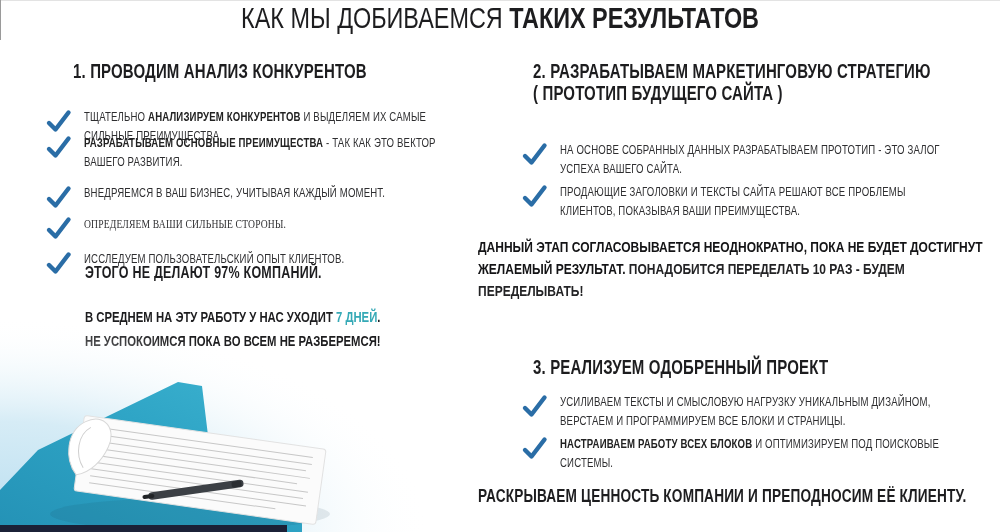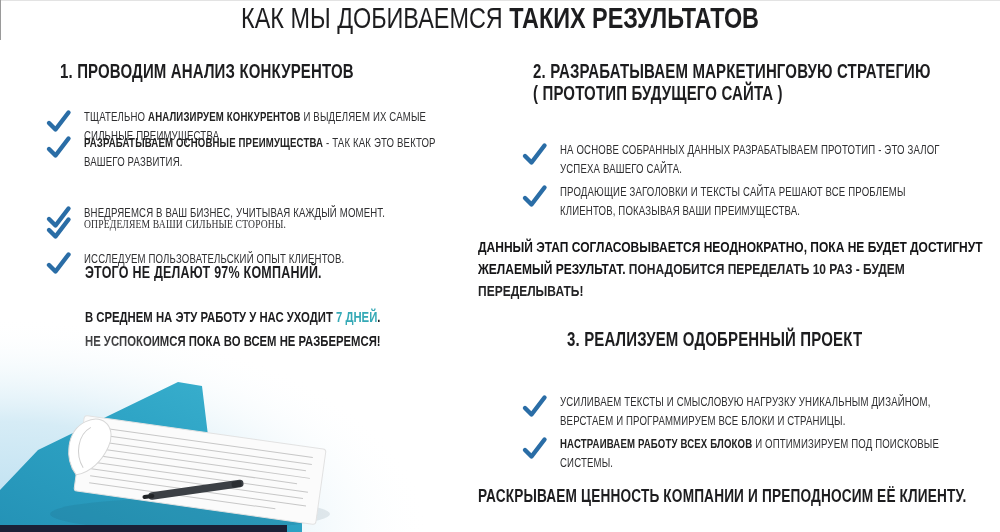--- a/index.html
+++ b/index.html
@@ -55,39 +55,39 @@
 
 <div class="hairline-top"></div>
 <div class="edge-left"></div>
 
 <div class="title">
   <span class="inner">
     <span class="t-light">КАК МЫ ДОБИВАЕМСЯ </span><span class="t-bold">ТАКИХ РЕЗУЛЬТАТОВ</span>
   </span>
 </div>
 
-<div class="h-sec" style="left:60px;top:60px;">
+<div class="h-sec" style="left:73px;top:60px;">
   <span class="sx75">1. ПРОВОДИМ АНАЛИЗ КОНКУРЕНТОВ</span>
 </div>
 
 <div class="itemrow" style="left:45px;top:108px;">
   <svg class="check" viewBox="0 0 27 24">
       <path d="M4 14 L10.5 20.5 L23.5 3.5" fill="none" stroke="#2a6da6" stroke-width="4.4" stroke-linecap="round" stroke-linejoin="round"></path>
     </svg>
   <span class="itext sx80b"><span>ТЩАТЕЛЬНО </span><b>АНАЛИЗИРУЕМ КОНКУРЕНТОВ</b><span> И ВЫДЕЛЯЕМ ИХ САМЫЕ СИЛЬНЫЕ ПРЕИМУЩЕСТВА.</span></span>
 </div>
 
 <div class="itemrow" style="left:45px;top:134px;">
   <svg class="check" viewBox="0 0 27 24">
       <path d="M4 14 L10.5 20.5 L23.5 3.5" fill="none" stroke="#2a6da6" stroke-width="4.4" stroke-linecap="round" stroke-linejoin="round"></path>
     </svg>
   <span class="itext sx80b"><span></span><b>РАЗРАБАТЫВАЕМ ОСНОВНЫЕ ПРЕИМУЩЕСТВА</b><span> - ТАК КАК ЭТО ВЕКТОР ВАШЕГО РАЗВИТИЯ.</span></span>
 </div>
 
-<div class="itemrow" style="left:45px;top:204px;">
+<div class="itemrow" style="left:45px;top:184px;">
   <svg class="check" viewBox="0 0 27 24">
       <path d="M4 14 L10.5 20.5 L23.5 3.5" fill="none" stroke="#2a6da6" stroke-width="4.4" stroke-linecap="round" stroke-linejoin="round"></path>
     </svg>
   <span class="itext sx80b"><span>ВНЕДРЯЕМСЯ В ВАШ БИЗНЕС, УЧИТЫВАЯ КАЖДЫЙ МОМЕНТ.</span><b></b><span></span></span>
 </div>
 
 <div class="itemrow" style="left:45px;top:215px;font-family:Liberation Serif, serif;">
   <svg class="check" viewBox="0 0 27 24">
       <path d="M4 14 L10.5 20.5 L23.5 3.5" fill="none" stroke="#2a6da6" stroke-width="4.4" stroke-linecap="round" stroke-linejoin="round"></path>
     </svg>
@@ -126,21 +126,21 @@
   <svg class="check" viewBox="0 0 27 24">
       <path d="M4 14 L10.5 20.5 L23.5 3.5" fill="none" stroke="#2a6da6" stroke-width="4.4" stroke-linecap="round" stroke-linejoin="round"></path>
     </svg>
   <span class="itext sx80b"><span>ПРОДАЮЩИЕ ЗАГОЛОВКИ И ТЕКСТЫ САЙТА РЕШАЮТ ВСЕ ПРОБЛЕМЫ КЛИЕНТОВ, ПОКАЗЫВАЯ ВАШИ ПРЕИМУЩЕСТВА.</span><b></b><span></span></span>
 </div>
 
 <div class="callout">
   <span class="sx80b inner"><b>ДАННЫЙ ЭТАП СОГЛАСОВЫВАЕТСЯ НЕОДНОКРАТНО, ПОКА НЕ БУДЕТ ДОСТИГНУТ ЖЕЛАЕМЫЙ РЕЗУЛЬТАТ.</b><span> ПОНАДОБИТСЯ ПЕРЕДЕЛАТЬ 10 РАЗ - БУДЕМ ПЕРЕДЕЛЫВАТЬ!</span></span>
 </div>
 
-<div class="h-sec" style="left:533px;top:328px;margin-left:34px;">
+<div class="h-sec" style="left:533px;top:356px;">
   <span class="sx75">3. РЕАЛИЗУЕМ ОДОБРЕННЫЙ ПРОЕКТ</span>
 </div>
 
 <div class="itemrow right" style="left:521px;top:393px;">
   <svg class="check" viewBox="0 0 27 24">
       <path d="M4 14 L10.5 20.5 L23.5 3.5" fill="none" stroke="#2a6da6" stroke-width="4.4" stroke-linecap="round" stroke-linejoin="round"></path>
     </svg>
   <span class="itext sx80b"><span>УСИЛИВАЕМ ТЕКСТЫ И СМЫСЛОВУЮ НАГРУЗКУ УНИКАЛЬНЫМ ДИЗАЙНОМ, ВЕРСТАЕМ И ПРОГРАММИРУЕМ ВСЕ БЛОКИ И СТРАНИЦЫ.</span><b></b><span></span></span>
 </div>
 

